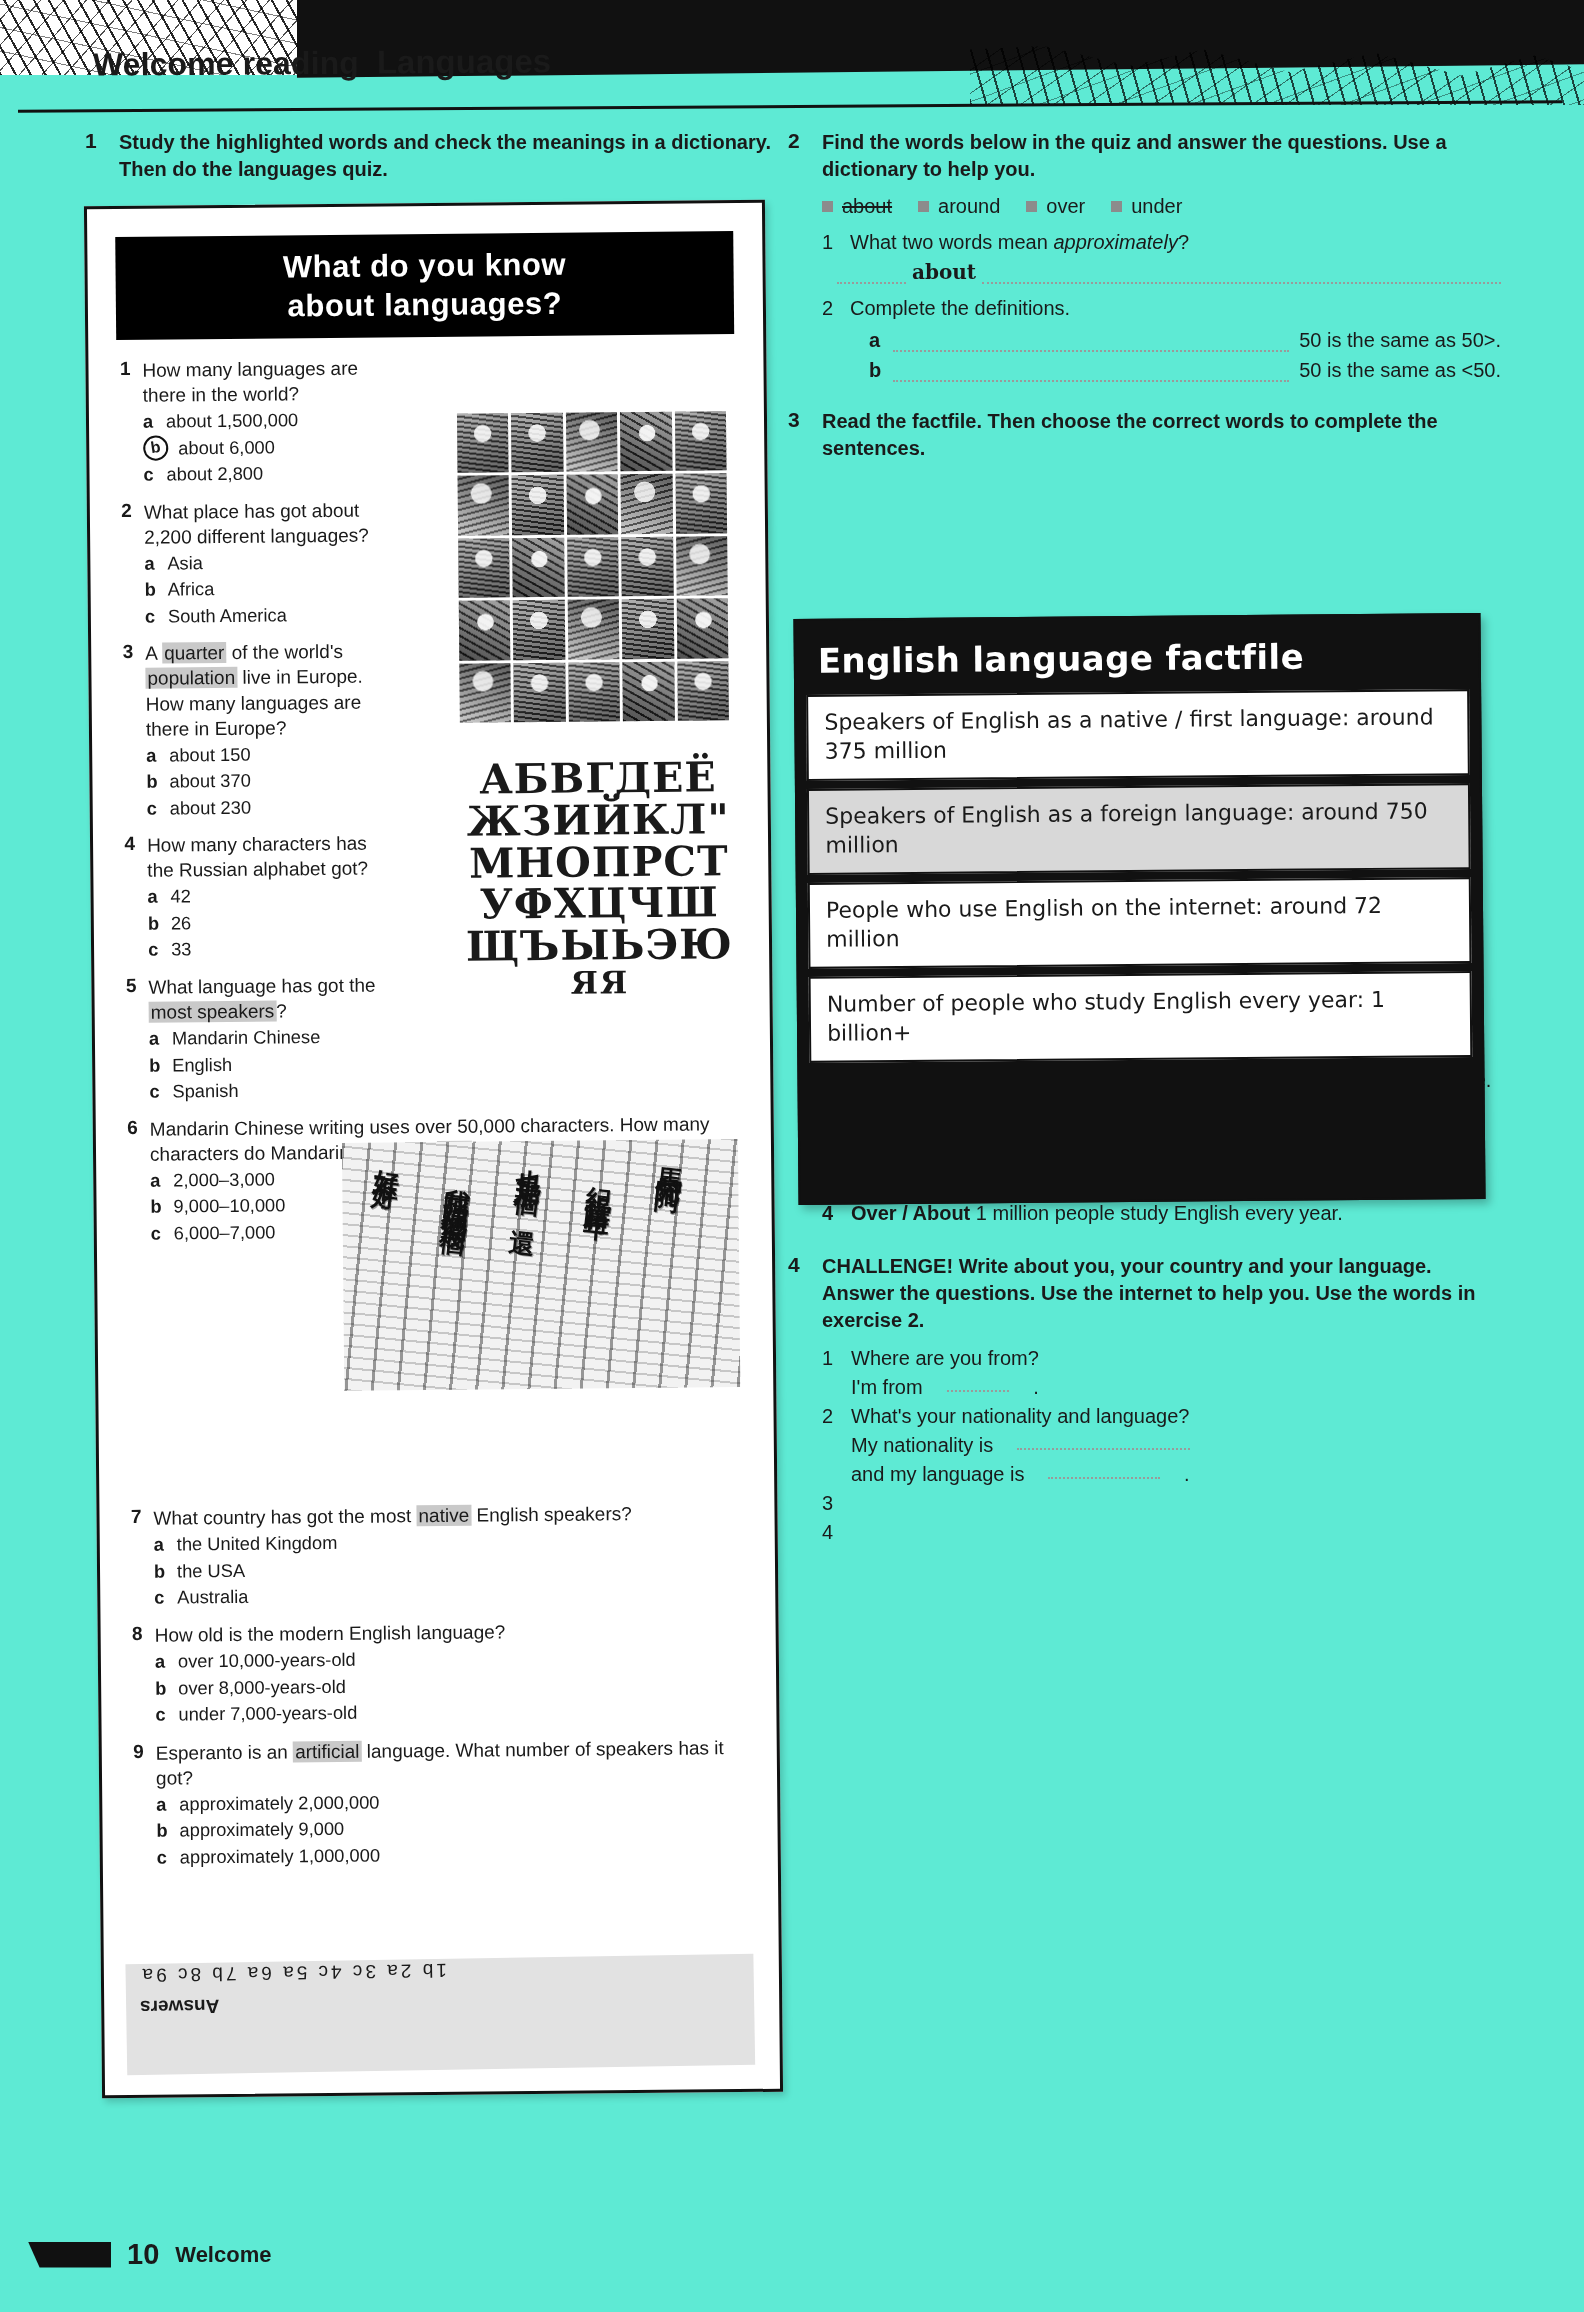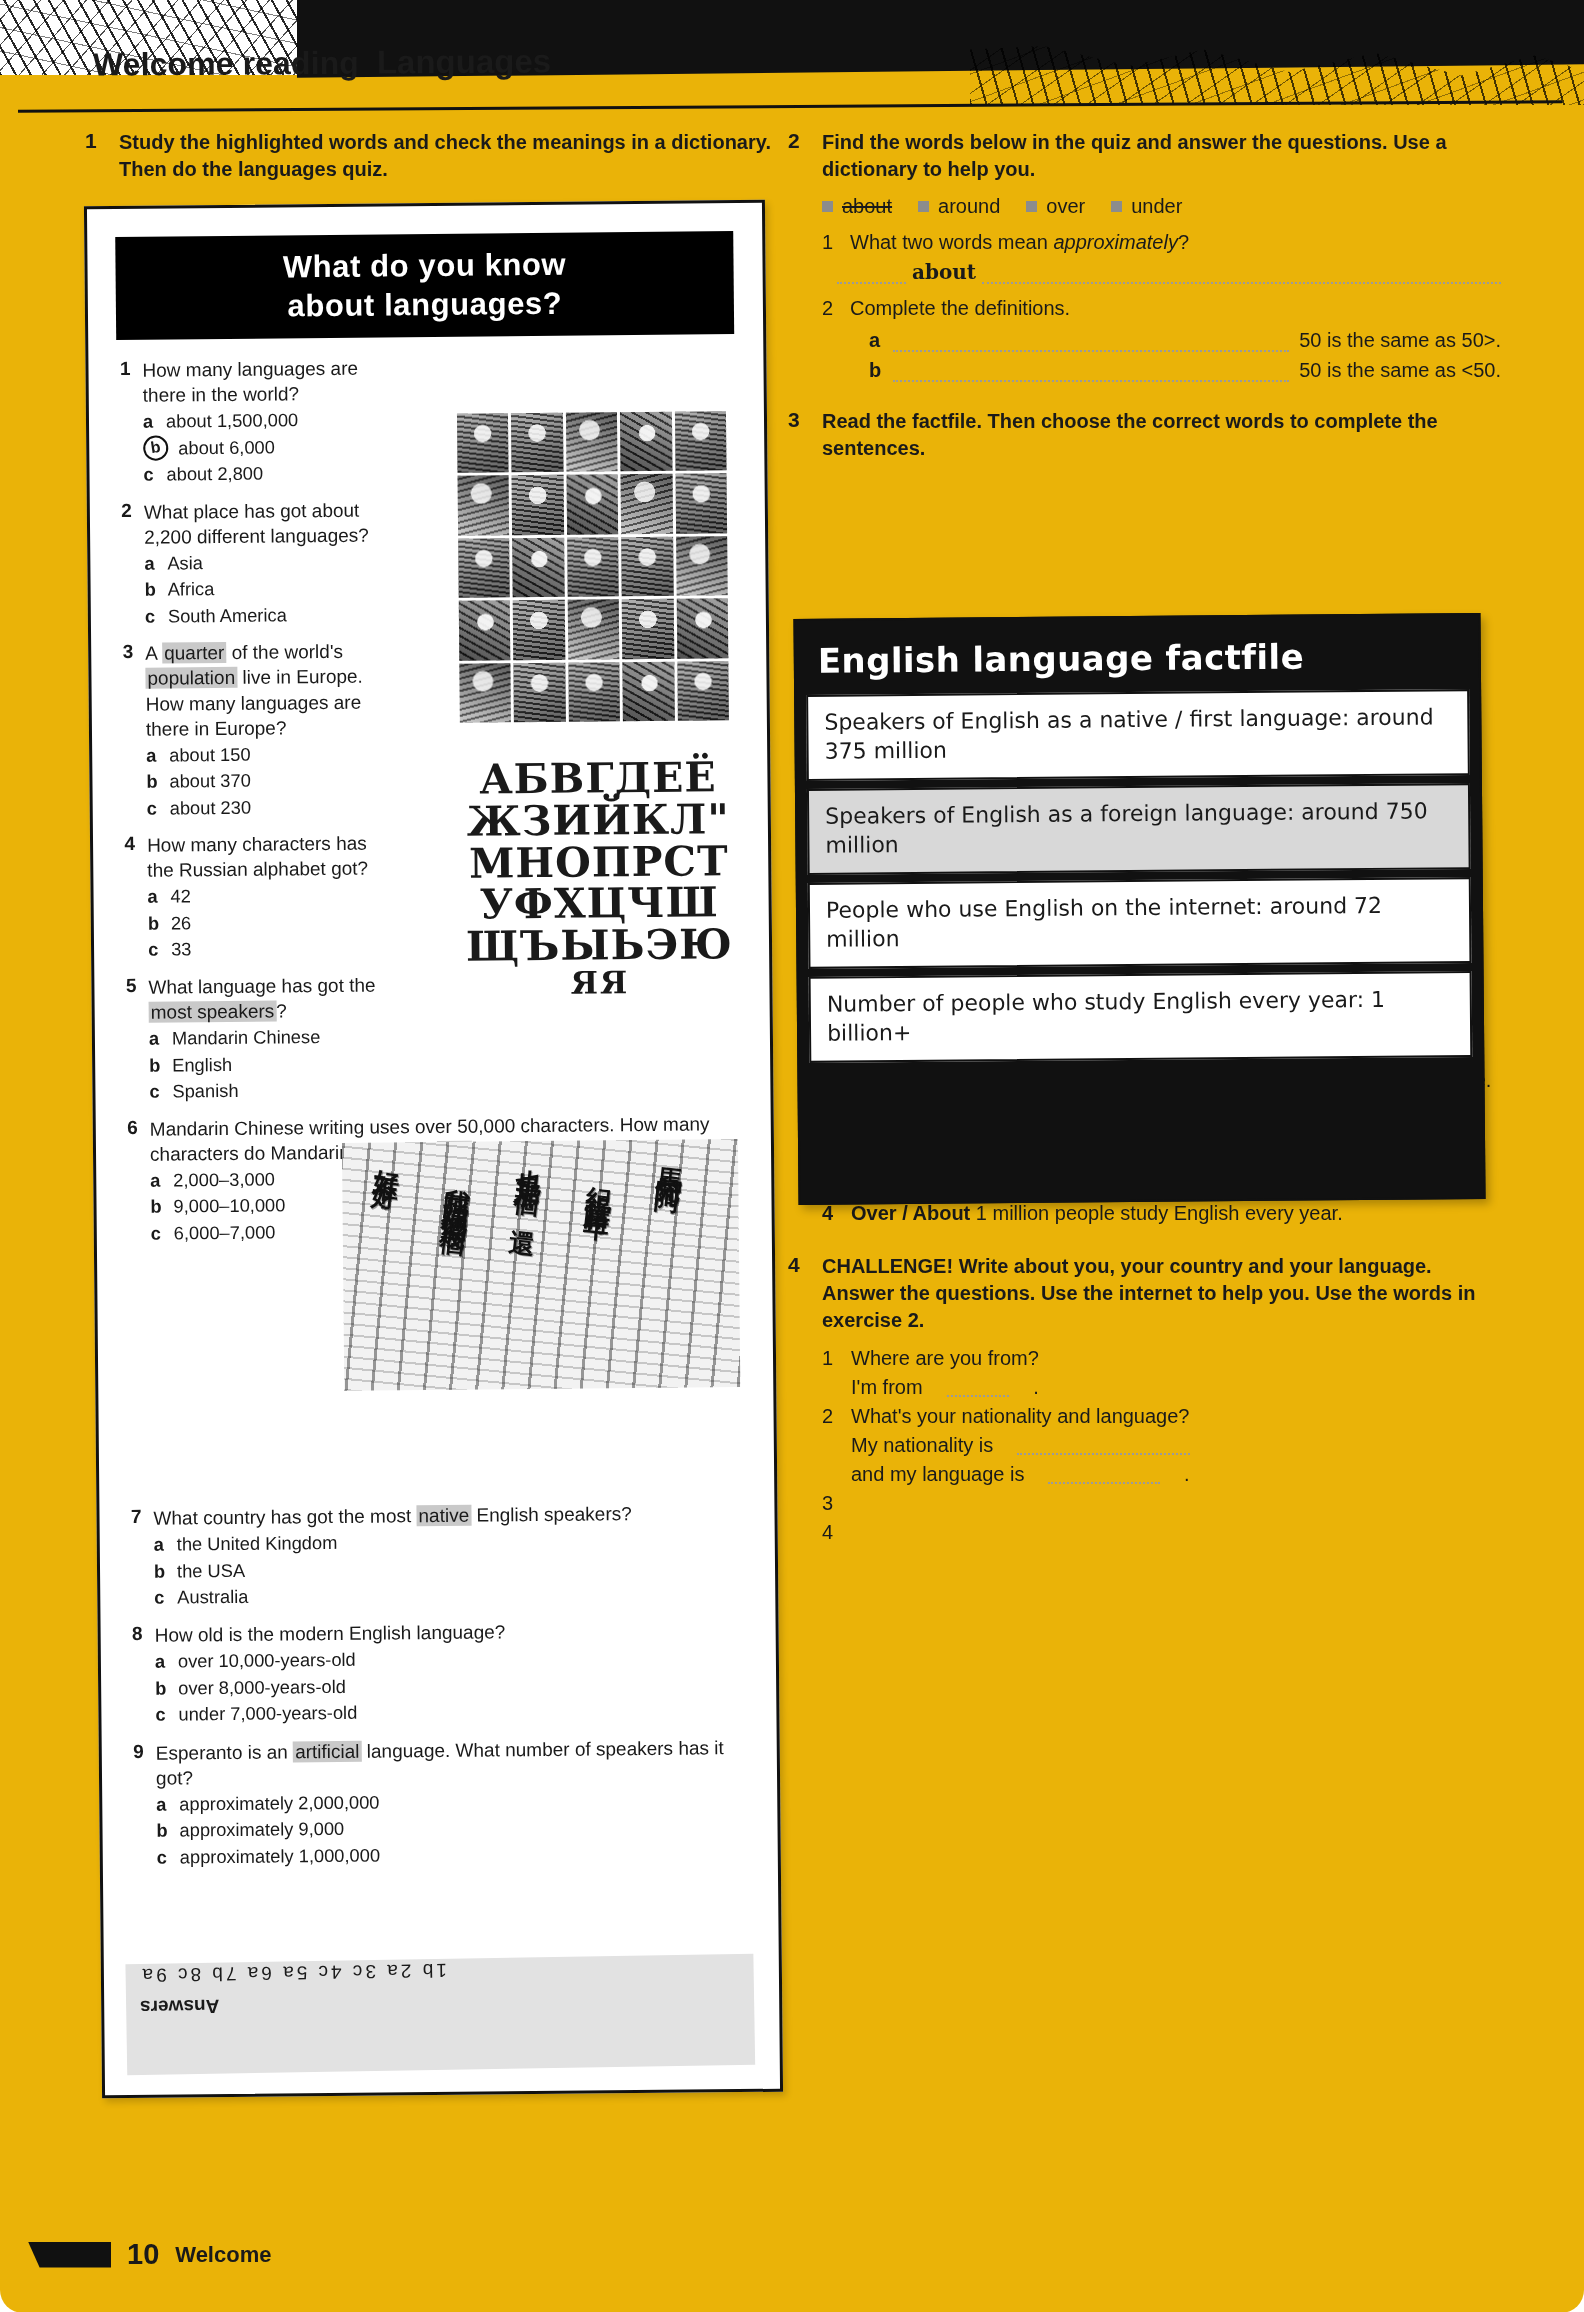--- a/index.html
+++ b/index.html
@@ -11,22 +11,21 @@
     width: 1584px;
     height: 2313px;
     position: relative;
     font-family: "Liberation Sans", sans-serif;
     color: #1a1a1a;
     overflow: hidden;
   }
   .page {
     position: absolute;
     inset: 0;
-    background: #eab308;
-    border-radius: 23px;
+    background: #5eead4;
   }
 
   
   .top-band {
     position: absolute;
     top: 0; left: 0;
     width: 1584px;
     height: 107px;
     overflow: hidden;
   }
@@ -321,21 +320,21 @@
 
   .ch-list { margin-top: 10px; }
   .ch-q {
     display: flex;
     gap: 13px;
     font-size: 20px;
     margin-left: 34px;
     line-height: 1.45;
   }
   .ch-q .n { font-weight: normal; min-width: 16px; }
-  .fillrow { display: flex; align-items: center; gap: 24px; font-size: 20px; }
+  .fillrow { display: flex; align-items: flex-start; gap: 24px; font-size: 20px; }
 
   
   .footer {
     position: absolute;
     bottom: 42px; left: 28px;
     display: flex;
     align-items: center;
     gap: 16px;
   }
   .footer .tab {

